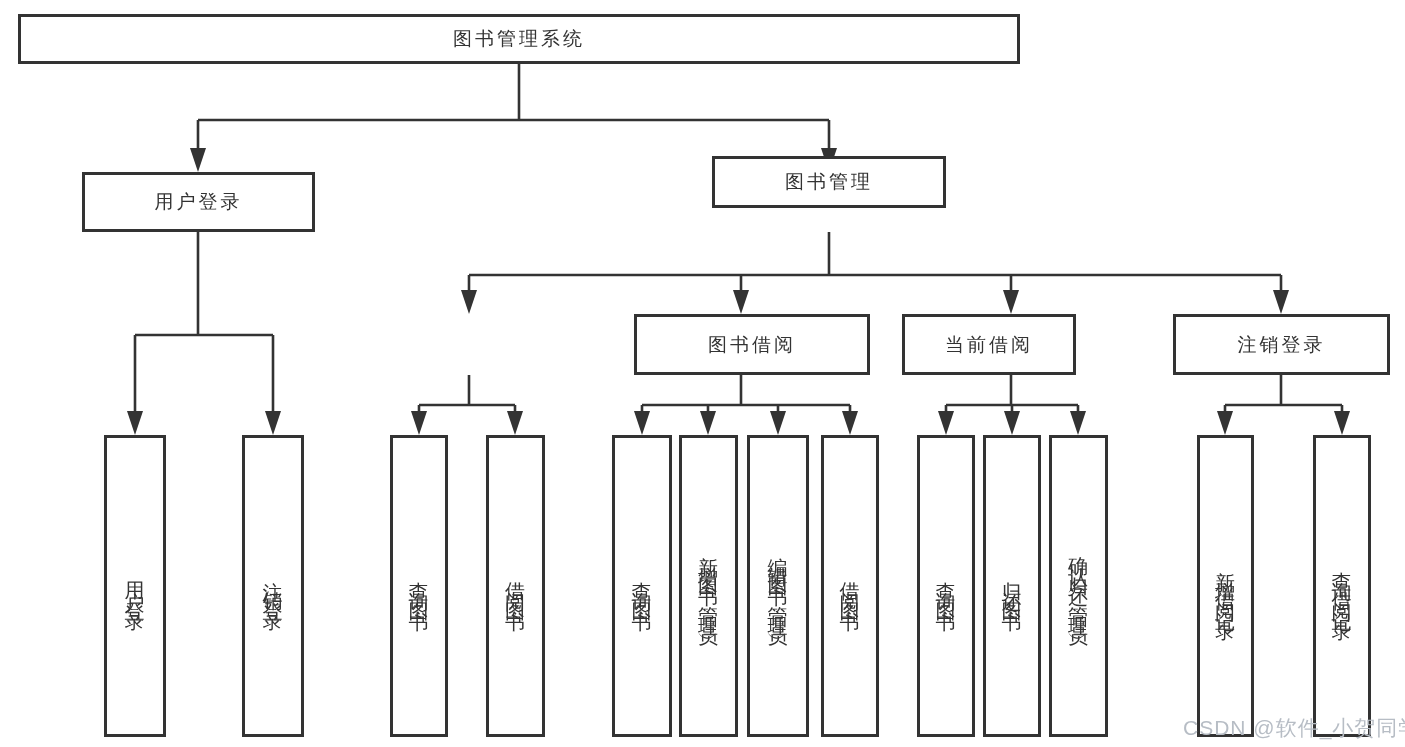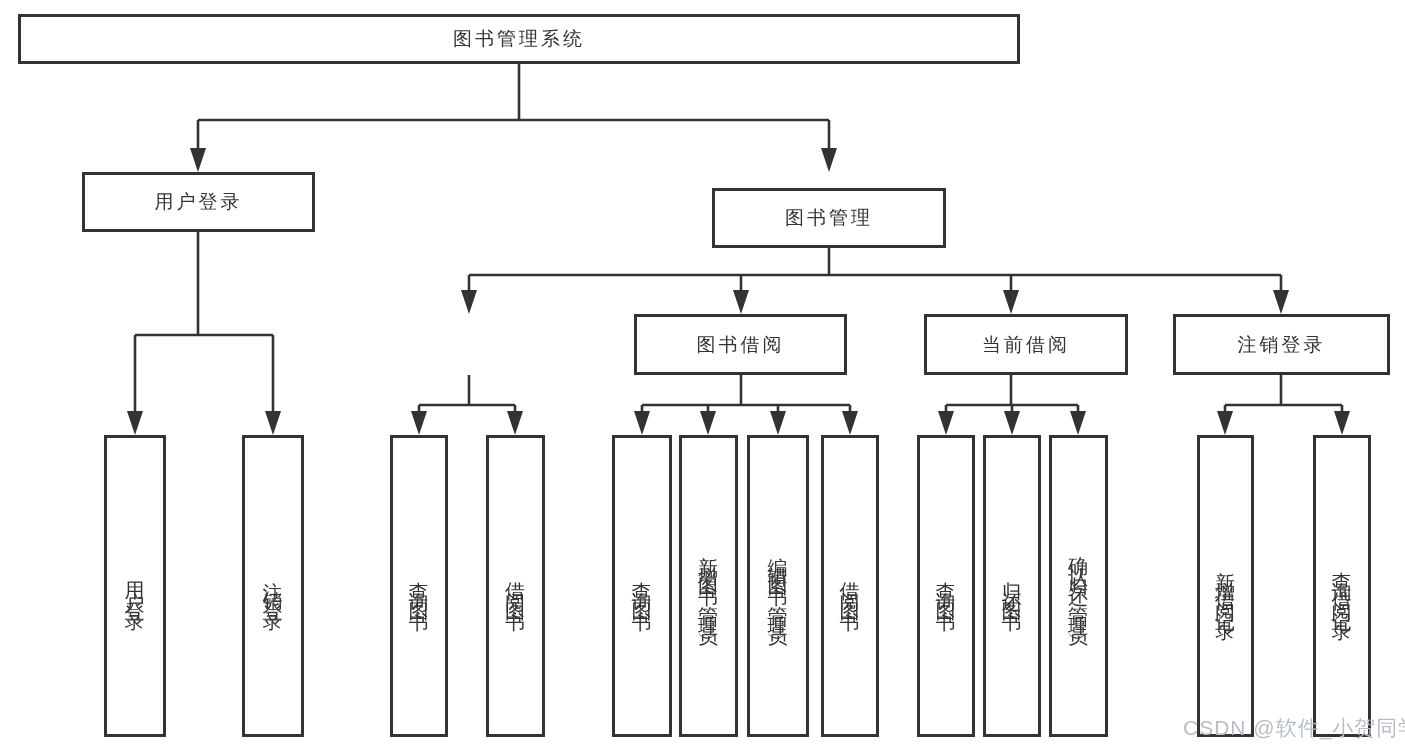--- a/index.html
+++ b/index.html
@@ -80,24 +80,24 @@
       <polygon points="1004,411 1020,411 1012,435"></polygon>
       <polygon points="1070,411 1086,411 1078,435"></polygon>
       <polygon points="1217,411 1233,411 1225,435"></polygon>
       <polygon points="1334,411 1350,411 1342,435"></polygon>
     </g>
   </svg>
 
   <div class="box hbox" style="left:18px; top:14px; width:1002px; height:50px">图书管理系统</div>
 
   <div class="box hbox" style="left:82px; top:172px; width:233px; height:60px">用户登录</div>
-  <div class="box hbox" style="left:712px; top:188px; width:234px; height:60px">图书管理</div>
+  <div class="box hbox" style="left:712px; top:156px; width:234px; height:52px">图书管理</div>
 
-  <div class="box hbox" style="left:634px; top:314px; width:213px; height:61px">图书借阅</div>
-  <div class="box hbox" style="left:924px; top:314px; width:204px; height:61px">当前借阅</div>
+  <div class="box hbox" style="left:634px; top:314px; width:236px; height:61px">图书借阅</div>
+  <div class="box hbox" style="left:902px; top:314px; width:174px; height:61px">当前借阅</div>
   <div class="box hbox" style="left:1173px; top:314px; width:217px; height:61px">注销登录</div>
 
   <div class="box vbox" style="left:104px; top:435px; width:62px; height:302px">用户登录</div>
   <div class="box vbox" style="left:242px; top:435px; width:62px; height:302px">注销登录</div>
 
   <div class="box vbox" style="left:390px; top:435px; width:58px; height:302px">查询图书</div>
   <div class="box vbox" style="left:486px; top:435px; width:59px; height:302px">借阅图书</div>
 
   <div class="box vbox" style="left:612px; top:435px; width:60px; height:302px">查询图书</div>
   <div class="box vbox" style="left:679px; top:435px; width:59px; height:302px">新增图书（管理员）</div>

